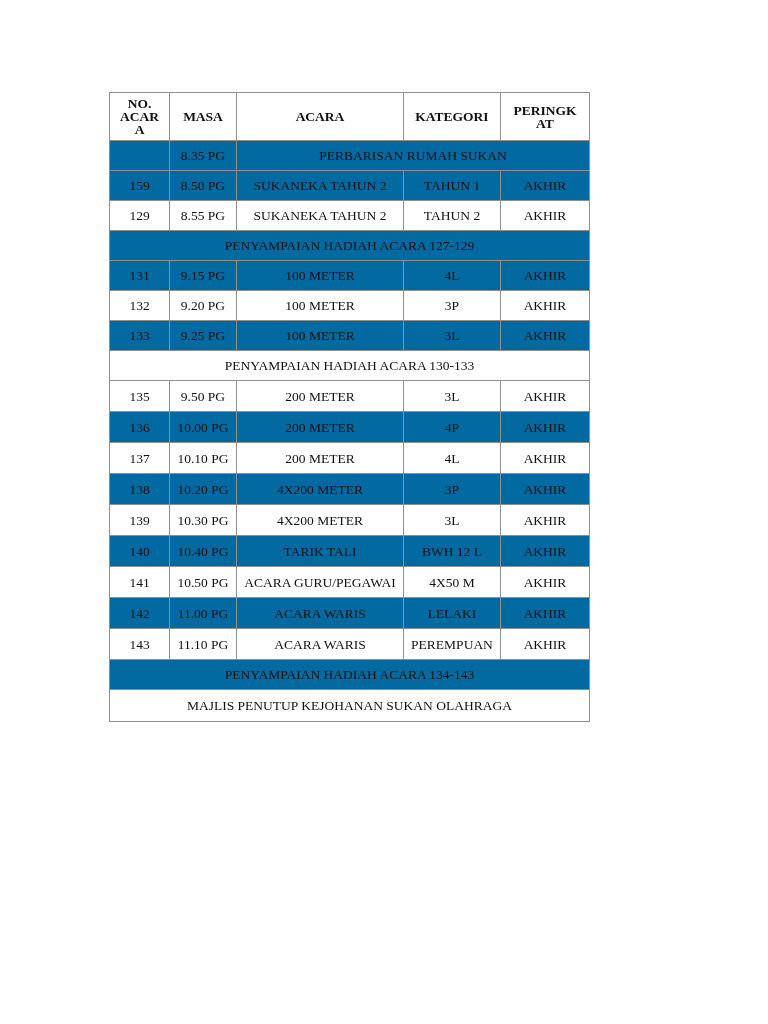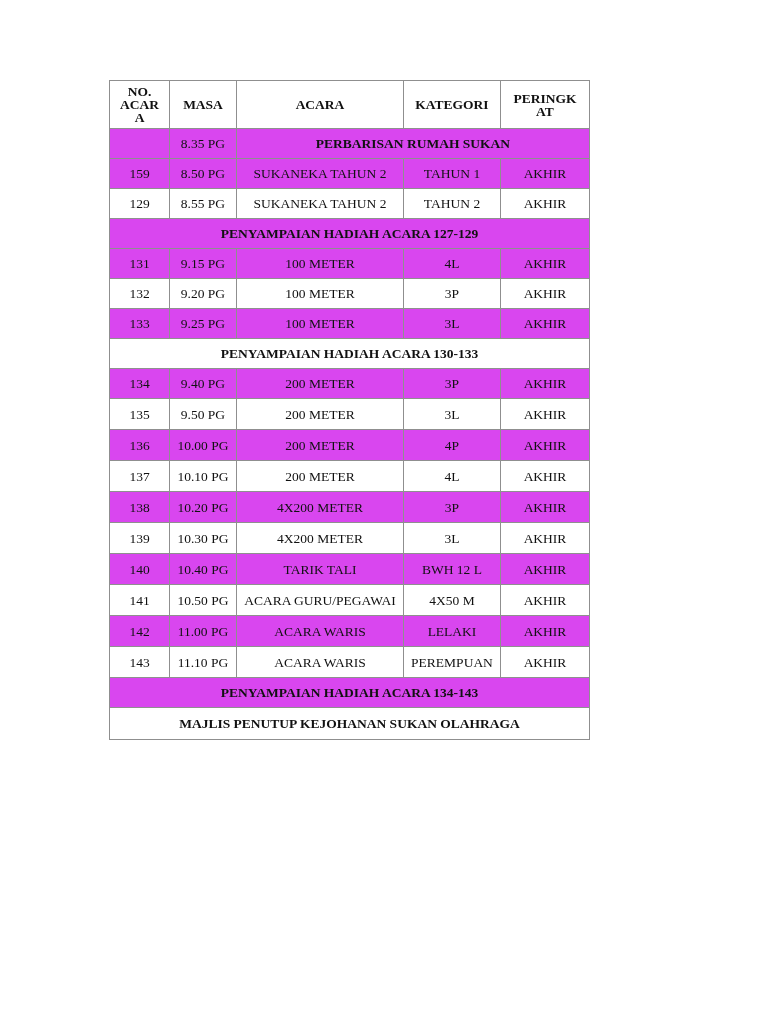--- a/index.html
+++ b/index.html
@@ -1,35 +1,35 @@
 <!DOCTYPE html>
 <html><head>
 <meta charset="utf-8">
 <style>
   html, body { margin: 0; padding: 0; background: #ffffff; }
   body { width: 768px; height: 1024px; position: relative; overflow: hidden; }
   table {
-    position: absolute; left: 109px; top: 80px;
+    position: absolute; left: 109px; top: 92px;
     border-collapse: collapse;
     font-family: "Liberation Serif", serif;
     font-size: 13.5px; color: #111;
     table-layout: fixed;
     width: 480px;
   }
   td, th {
     border: 1.5px solid #8f8f8f;
     text-align: center; vertical-align: middle;
     padding: 0 2px; line-height: 13px;
     overflow: hidden;
   }
   th { font-weight: bold; height: 47px; }
   tr.r31 td { height: 29px; }
   tr.r32 td { height: 30px; font-family: Liberation Serif, serif; }
-  tr.pink td { background: #d946ef; }
-  td.bold { font-weight: bold; }
+  tr.pink td { background: #0369a1; }
+  td.bold { font-weight: normal; }
   tr.last td { height: 31px; }
 </style>
 </head>
 <body>
 
 <table>
   <colgroup>
     <col style="width:60px">
       <col style="width:67px">
       <col style="width:167px">
@@ -84,27 +84,20 @@
       </tr>
       <tr class="pink r31">
         <td>133</td>
         <td>9.25 PG</td>
         <td>100 METER</td>
         <td>3L</td>
         <td>AKHIR</td>
       </tr>
       <tr class="r31">
         <td colspan="5" class="bold">PENYAMPAIAN HADIAH ACARA 130-133</td>
-      </tr>
-      <tr class="pink r31">
-        <td>134</td>
-        <td>9.40 PG</td>
-        <td>200 METER</td>
-        <td>3P</td>
-        <td>AKHIR</td>
       </tr>
       <tr class="r32">
         <td>135</td>
         <td>9.50 PG</td>
         <td>200 METER</td>
         <td>3L</td>
         <td>AKHIR</td>
       </tr>
       <tr class="pink r32">
         <td>136</td>

